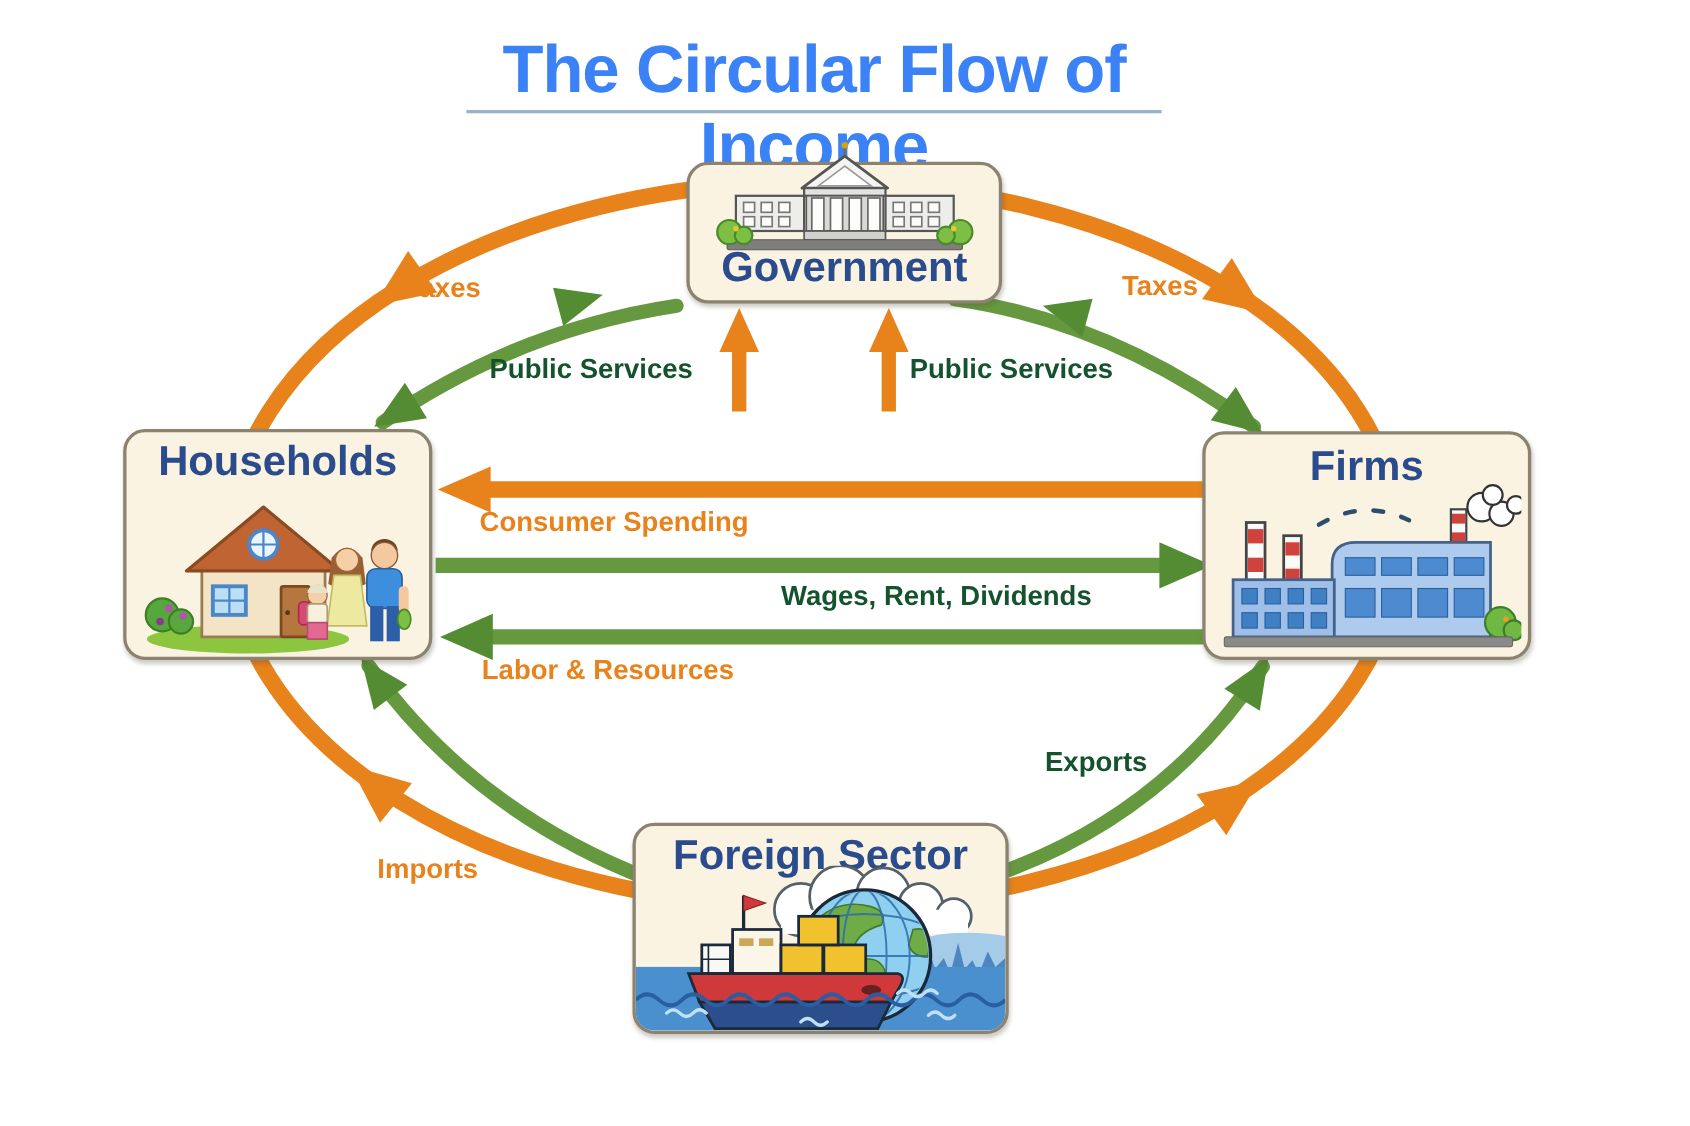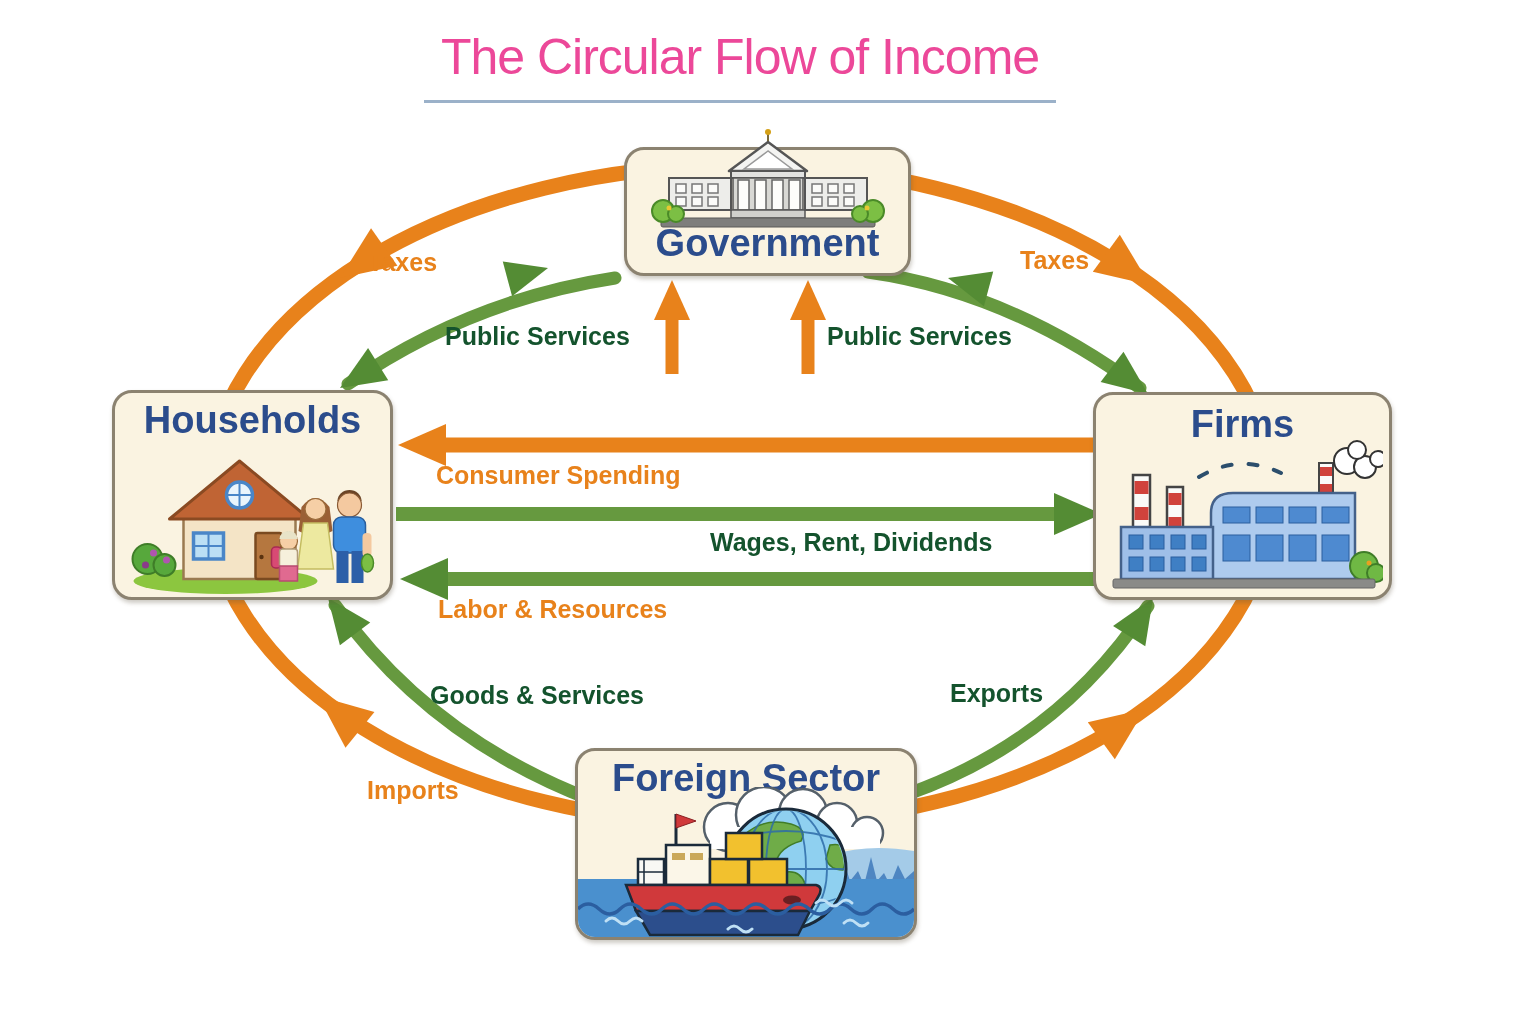--- a/index.html
+++ b/index.html
@@ -2,21 +2,21 @@
 <html><head>
 <meta charset="utf-8">
 <style>
   html,body{margin:0;padding:0;background:#ffffff;}
   .canvas{
     position:relative;width:1536px;height:1024px;background:#ffffff;
     font-family:"Liberation Sans",sans-serif;overflow:hidden;
   }
   .page-title{
     position:absolute;left:408px;top:28px;width:664px;text-align:center;
-    font-size:50px;font-weight:normal;color:#ec4899;letter-spacing:-1px;
+    font-size:61px;font-weight:bold;color:#3b82f6;letter-spacing:-1px;
   }
   .title-underline{
     position:absolute;left:424px;top:100px;width:632px;height:3px;background:#9BB1C9;
   }
   svg.flows{position:absolute;left:0;top:0;}
   .node{
     position:absolute;box-sizing:border-box;background:#FAF3E1;
     border:3px solid #8B8270;border-radius:20px;
     box-shadow:1px 3px 4px rgba(90,80,60,.30);
   }
@@ -277,17 +277,16 @@
     </svg>
   </div>
 
   <div class="flow-label fl-orange" style="left:368px;top:248px;">Taxes</div>
   <div class="flow-label fl-orange" style="left:1020px;top:246px;">Taxes</div>
   <div class="flow-label fl-green" style="left:445px;top:322px;">Public Services</div>
   <div class="flow-label fl-green" style="left:827px;top:322px;">Public Services</div>
   <div class="flow-label fl-orange" style="left:436px;top:461px;">Consumer Spending</div>
   <div class="flow-label fl-green" style="left:710px;top:528px;">Wages, Rent, Dividends</div>
   <div class="flow-label fl-orange" style="left:438px;top:595px;">Labor &amp; Resources</div>
-  <div class="flow-label fl-green" style="left:430px;top:681px;">Goods &amp; Services</div>
   <div class="flow-label fl-green" style="left:950px;top:679px;">Exports</div>
-  <div class="flow-label fl-orange" style="left:343px;top:776px;margin-left:24px;">Imports</div>
+  <div class="flow-label fl-orange" style="left:343px;top:776px;">Imports</div>
 
 </div>
 
 </body></html>

